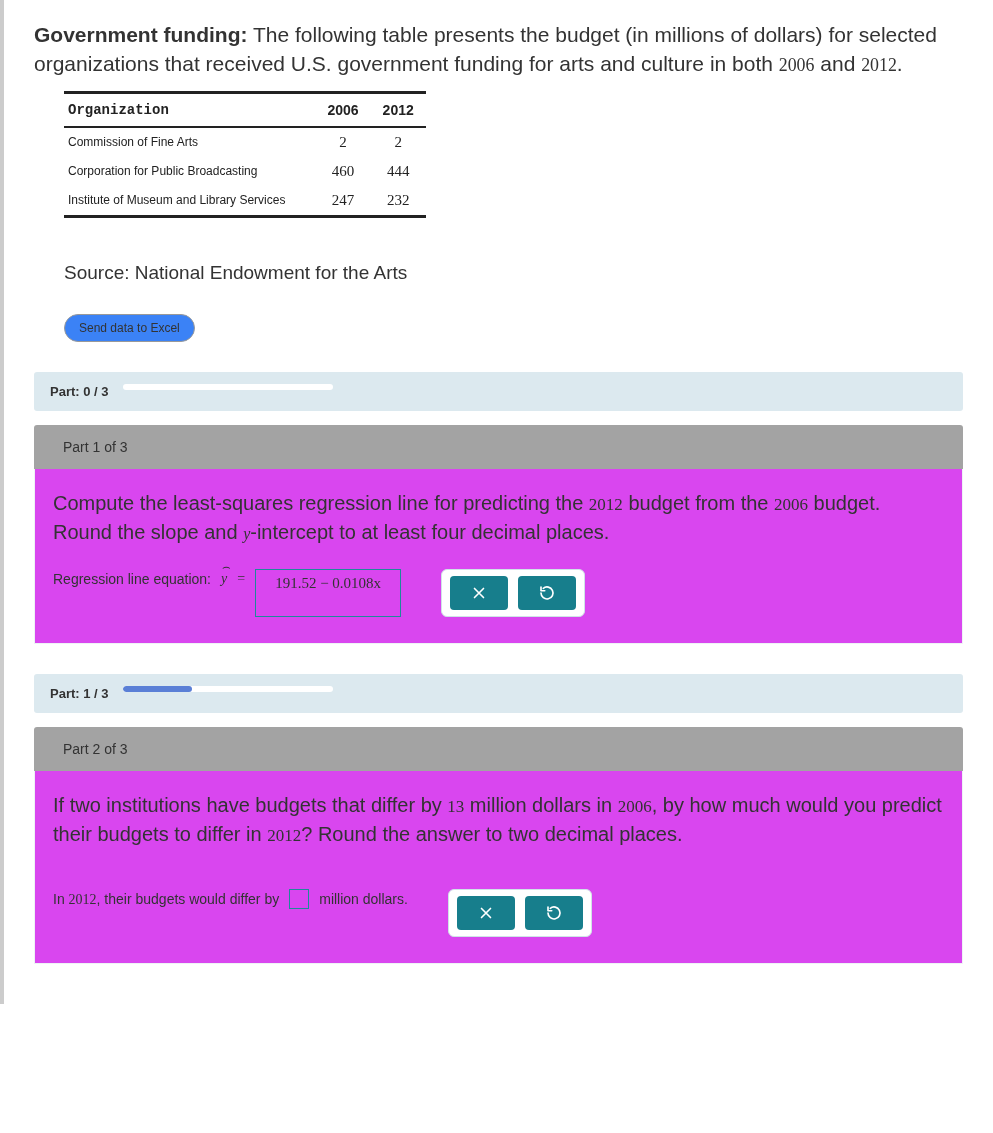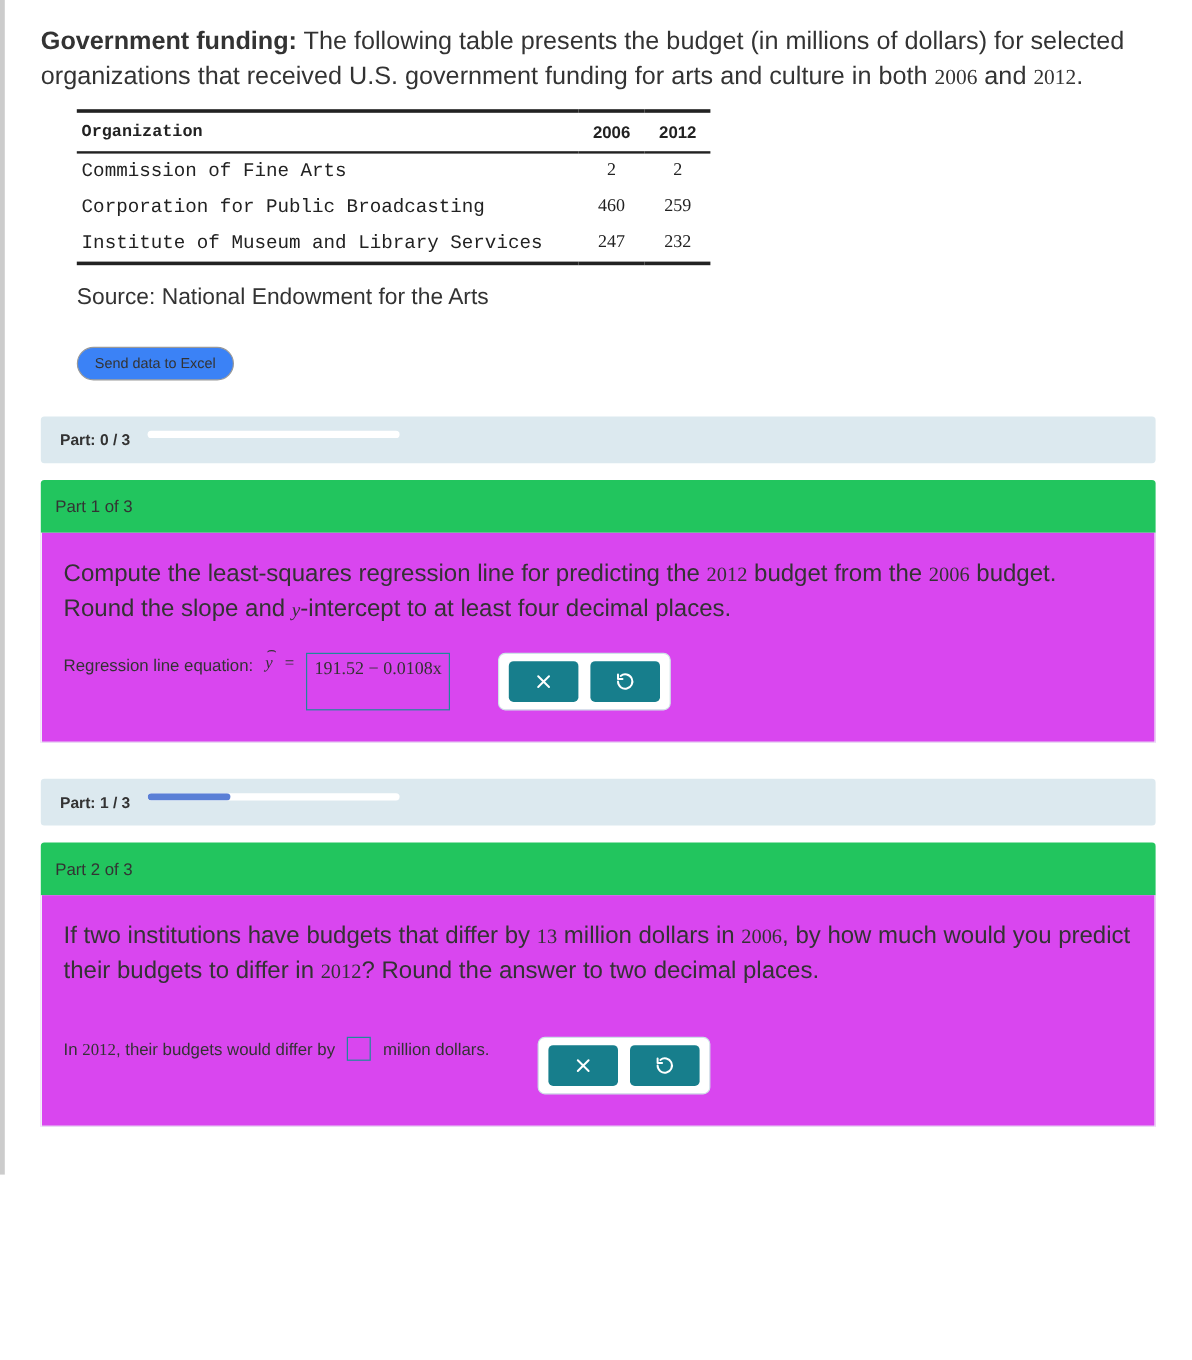--- a/index.html
+++ b/index.html
@@ -48,29 +48,29 @@
     table.data th.num, table.data td.num {
       text-align: center;
       padding-left: 12px;
       padding-right: 12px;
       font-family: "Times New Roman", serif;
       font-size: 15px;
     }
     table.data th.num { font-weight:700; font-family: Verdana, sans-serif; font-size:14px;}
     table.data td {
       padding: 6px 30px 6px 4px;
-      font-family: Liberation Mono, monospace;
-      font-size: 16px;
+      font-family: Liberation Sans, sans-serif;
+      font-size: 12px;
     }
     table.data tbody tr:last-child td {
       border-bottom: 3px solid #222;
     }
     .source {
       margin-left: 30px;
-      margin-top: 16px;
+      margin-top: 44px;
       font-size: 19px;
       color: #333;
     }
     .send-excel {
       margin-left: 30px;
       margin-top: 30px;
       display: inline-block;
       border: 1px solid #999;
       border-radius: 14px;
       padding: 6px 14px;
@@ -99,23 +99,23 @@
       position: relative;
       overflow: hidden;
     }
     .progress-fill {
       position: absolute;
       left: 0; top: 0; bottom: 0;
       background: #5a7fd6;
       border-radius: 3px;
     }
     .part-header {
-      background: #22c55e;
+      background: #a3a3a3;
       border-radius: 3px 3px 0 0;
-      padding: 14px 12px;
+      padding: 14px 29px;
       font-size: 14px;
       color: #333;
       margin-top: 14px;
     }
     .part-body {
       background: #d946ef;
       border: 1px solid #eef3f6;
       border-top: none;
       padding: 20px 18px 26px 18px;
       font-size: 20px;
@@ -141,21 +141,21 @@
       left: 1px;
       font-style: normal;
       font-size: 13px;
     }
     .serif-it {
       font-family: "Times New Roman", serif;
       font-style: italic;
     }
     .boxed-ans {
       border: 1px solid #1e8a9a;
-      padding: 3px 6px;
+      padding: 3px 19px;
       font-family: "Times New Roman", serif;
       font-size: 15px;
       display: inline-block;
       vertical-align: middle;
     }
     .empty-box {
       width: 20px;
       height: 20px;
       border: 1px solid #1e8a9a;
       display: inline-block;
@@ -206,21 +206,21 @@
       </thead>
       <tbody>
         <tr>
           <td>Commission of Fine Arts</td>
           <td class="num">2</td>
           <td class="num">2</td>
         </tr>
         <tr>
           <td>Corporation for Public Broadcasting</td>
           <td class="num">460</td>
-          <td class="num">259</td>
+          <td class="num">444</td>
         </tr>
         <tr>
           <td>Institute of Museum and Library Services</td>
           <td class="num">247</td>
           <td class="num">232</td>
         </tr>
       </tbody>
     </table>
   </div>
 

